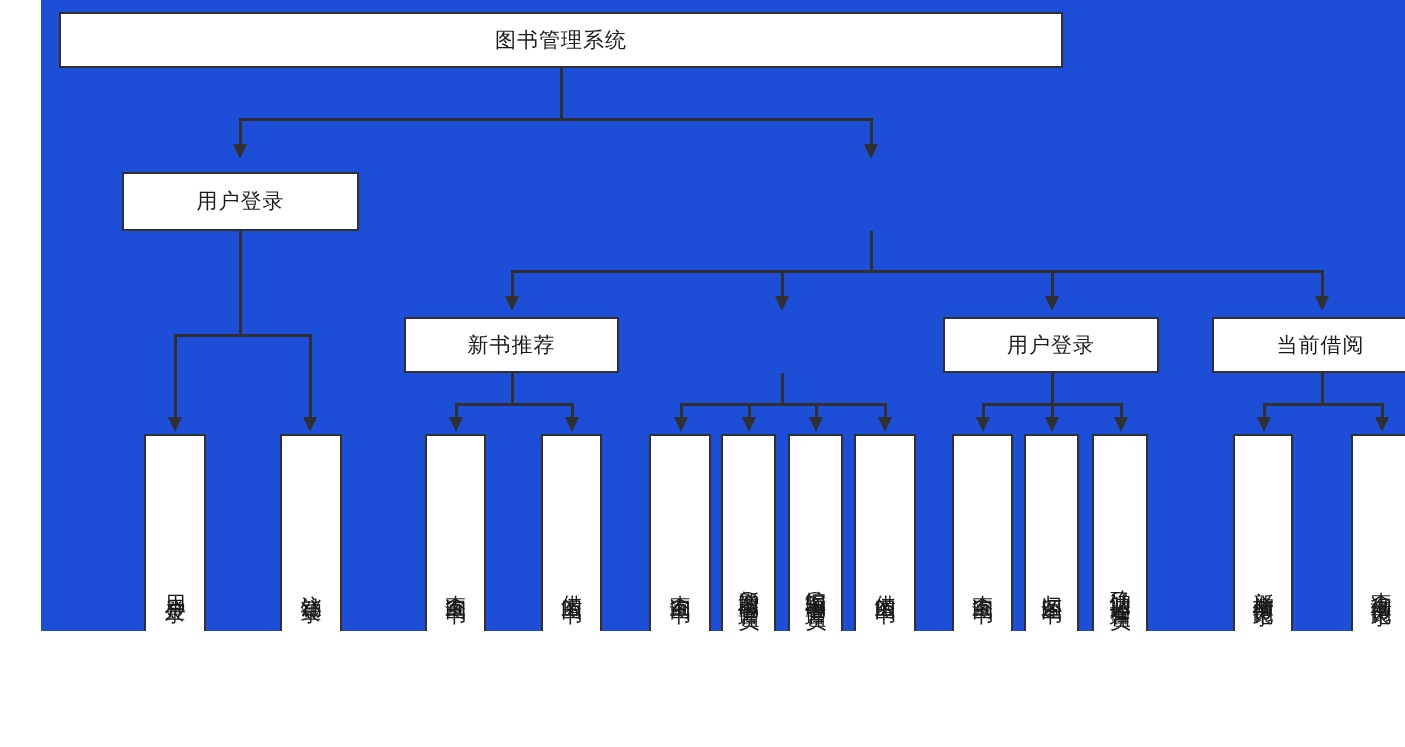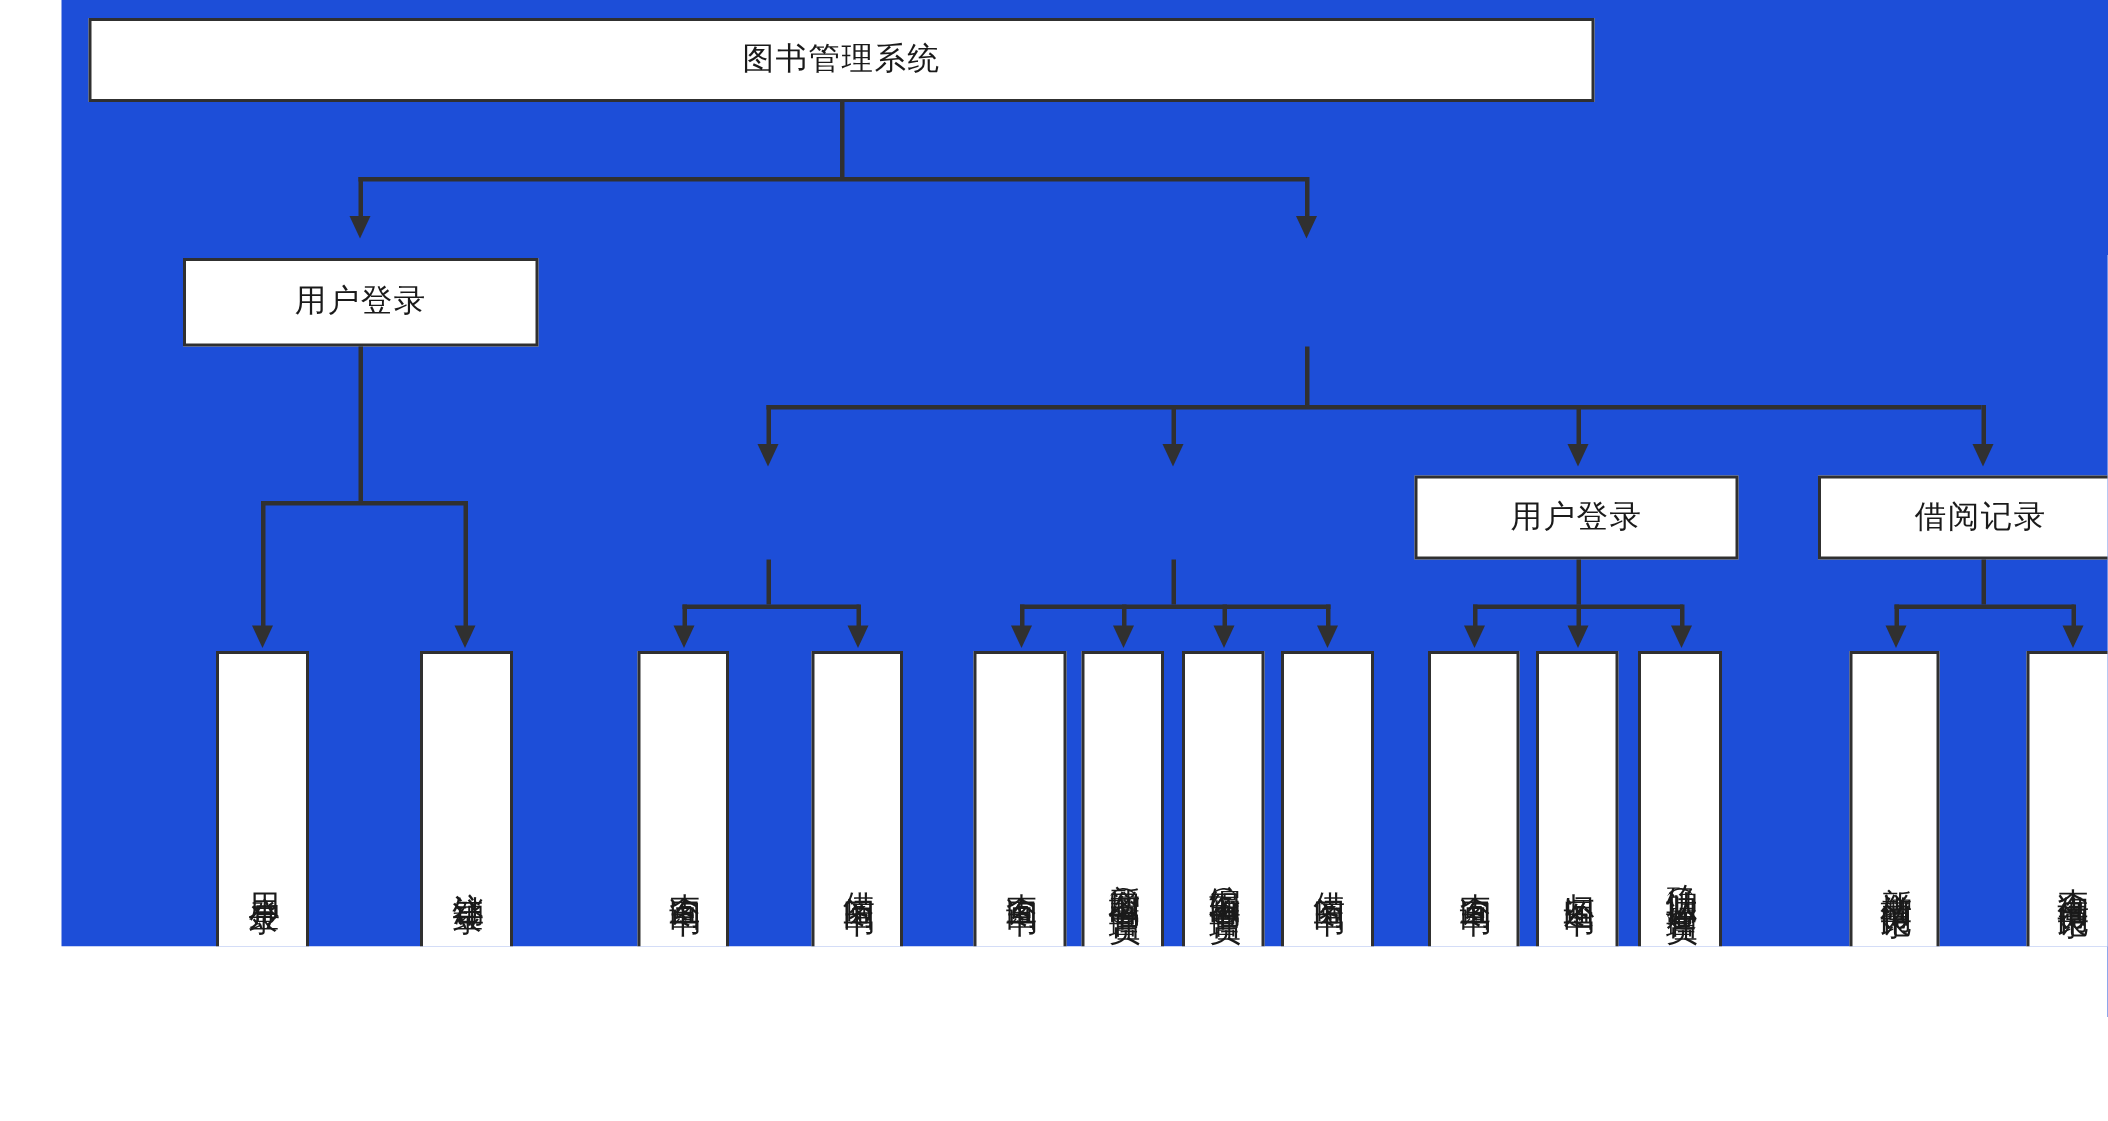--- a/index.html
+++ b/index.html
@@ -107,25 +107,28 @@
   <div class="hline" style="left:470px; top:270px; width:810px;"></div>
   <div class="vline" style="left:470px; top:270px; height:27px;"></div>
   <div class="arrow" style="left:464px; top:296px;"></div>
   <div class="vline" style="left:740px; top:270px; height:27px;"></div>
   <div class="arrow" style="left:734px; top:296px;"></div>
   <div class="vline" style="left:1010px; top:270px; height:27px;"></div>
   <div class="arrow" style="left:1004px; top:296px;"></div>
   <div class="vline" style="left:1280px; top:270px; height:27px;"></div>
   <div class="arrow" style="left:1274px; top:296px;"></div>
 
+  <div class="node horiz" style="left:363px; top:317px; width:215px; height:56px;">
+    <span>新书推荐</span>
+  </div>
   <div class="node horiz" style="left:902px; top:317px; width:216px; height:56px;">
     <span>用户登录</span>
   </div>
   <div class="node horiz" style="left:1171px; top:317px; width:217px; height:56px;">
-    <span>借阅记录</span>
+    <span>当前借阅</span>
   </div>
 
   <div class="vline" style="left:470px; top:373px; height:30px;"></div>
   <div class="hline" style="left:414px; top:403px; width:118px;"></div>
   <div class="vline" style="left:414px; top:403px; height:15px;"></div>
   <div class="arrow" style="left:408px; top:417px;"></div>
   <div class="vline" style="left:530px; top:403px; height:15px;"></div>
   <div class="arrow" style="left:524px; top:417px;"></div>
 
   <div class="vline" style="left:740px; top:373px; height:30px;"></div>

